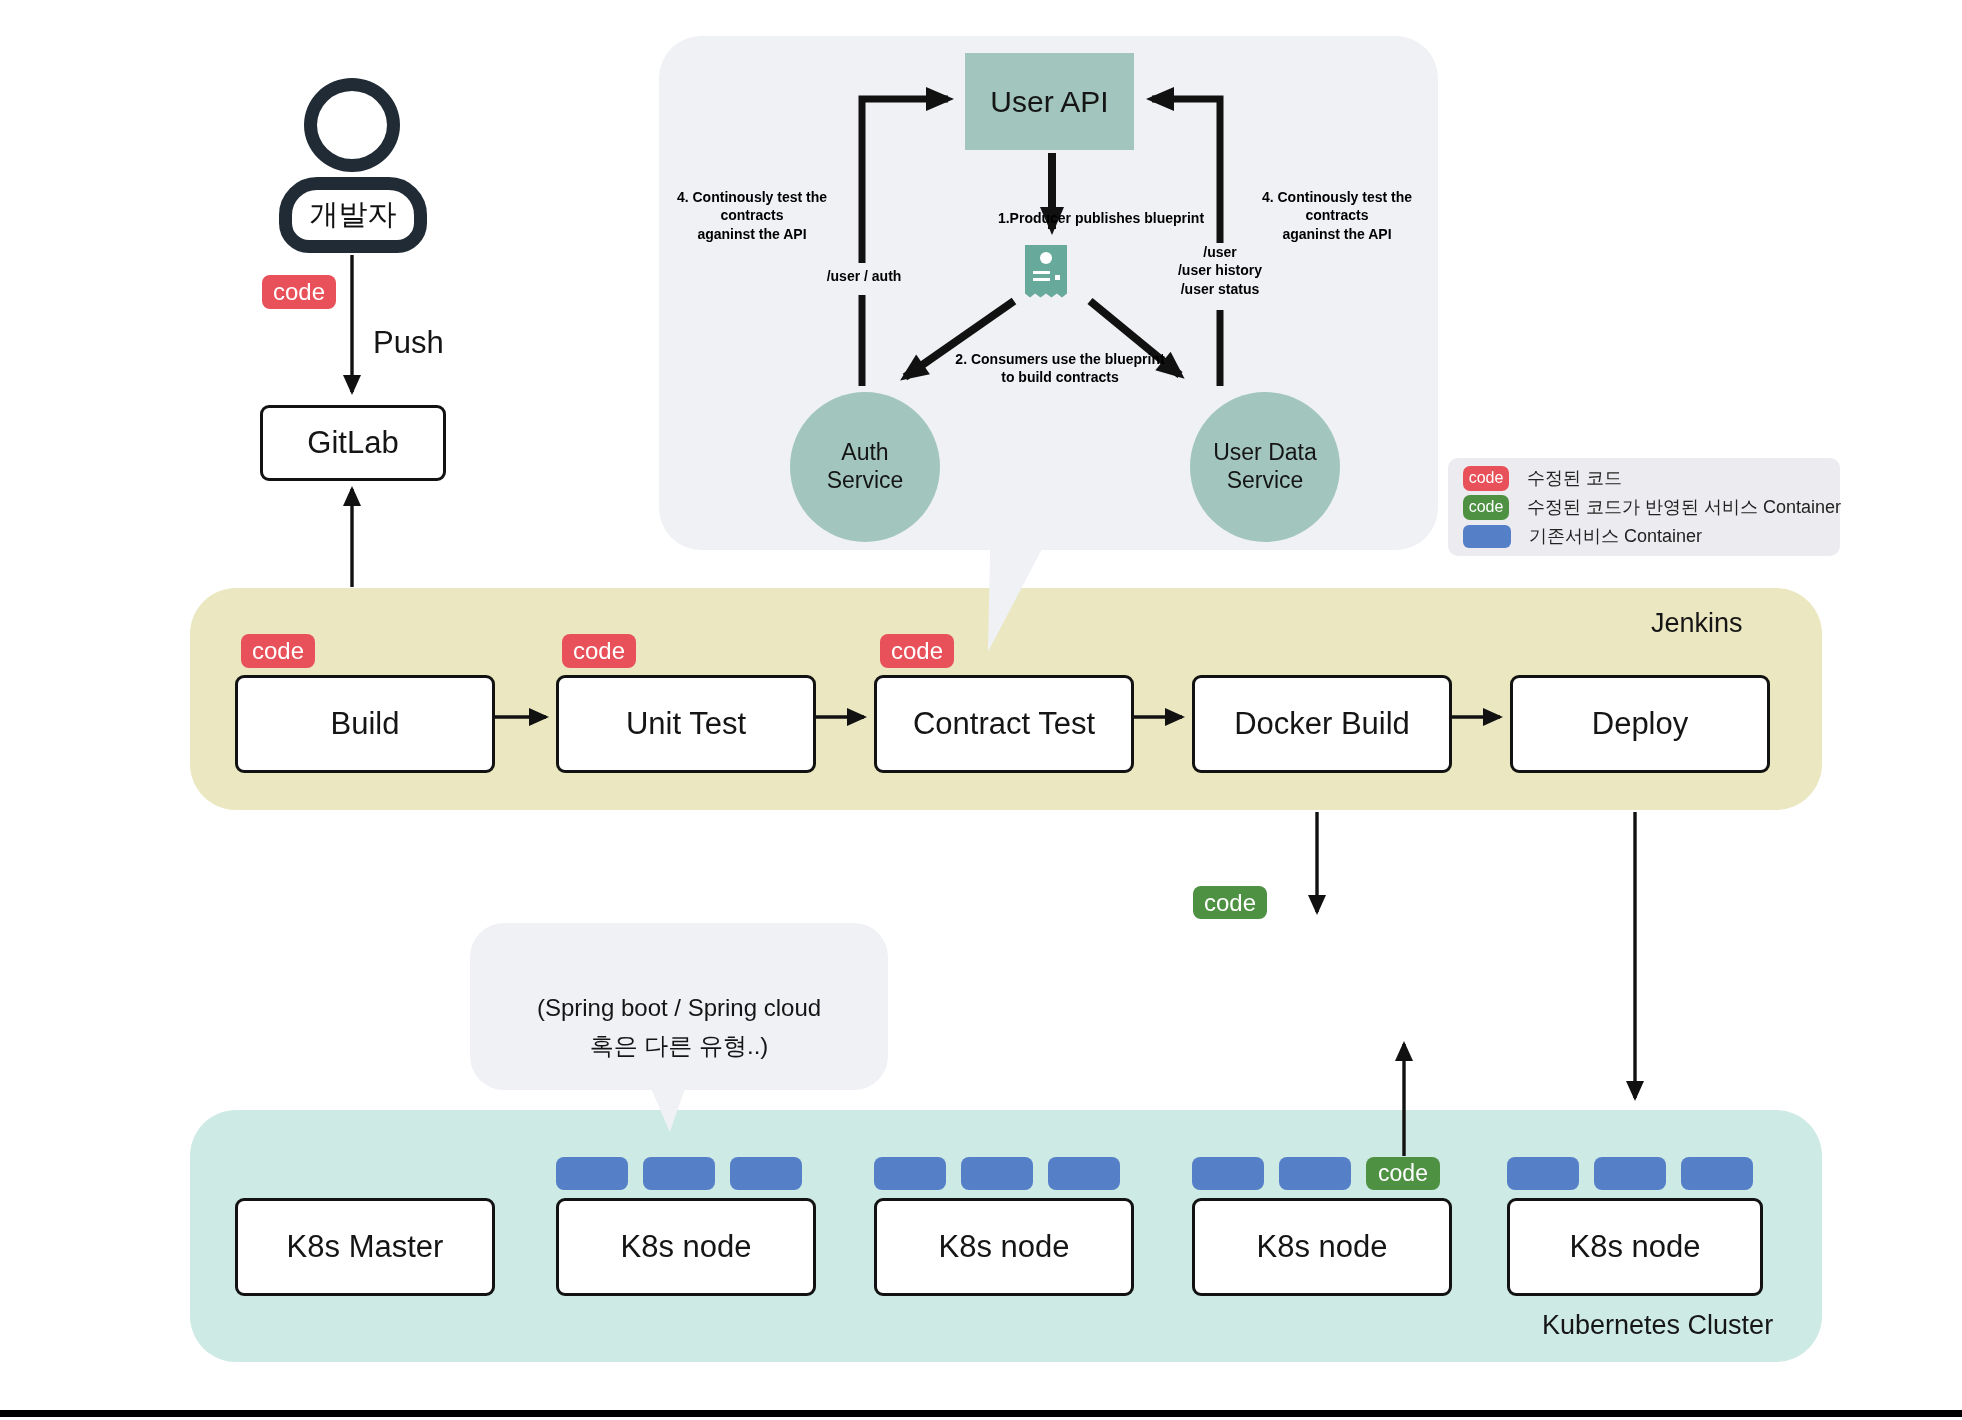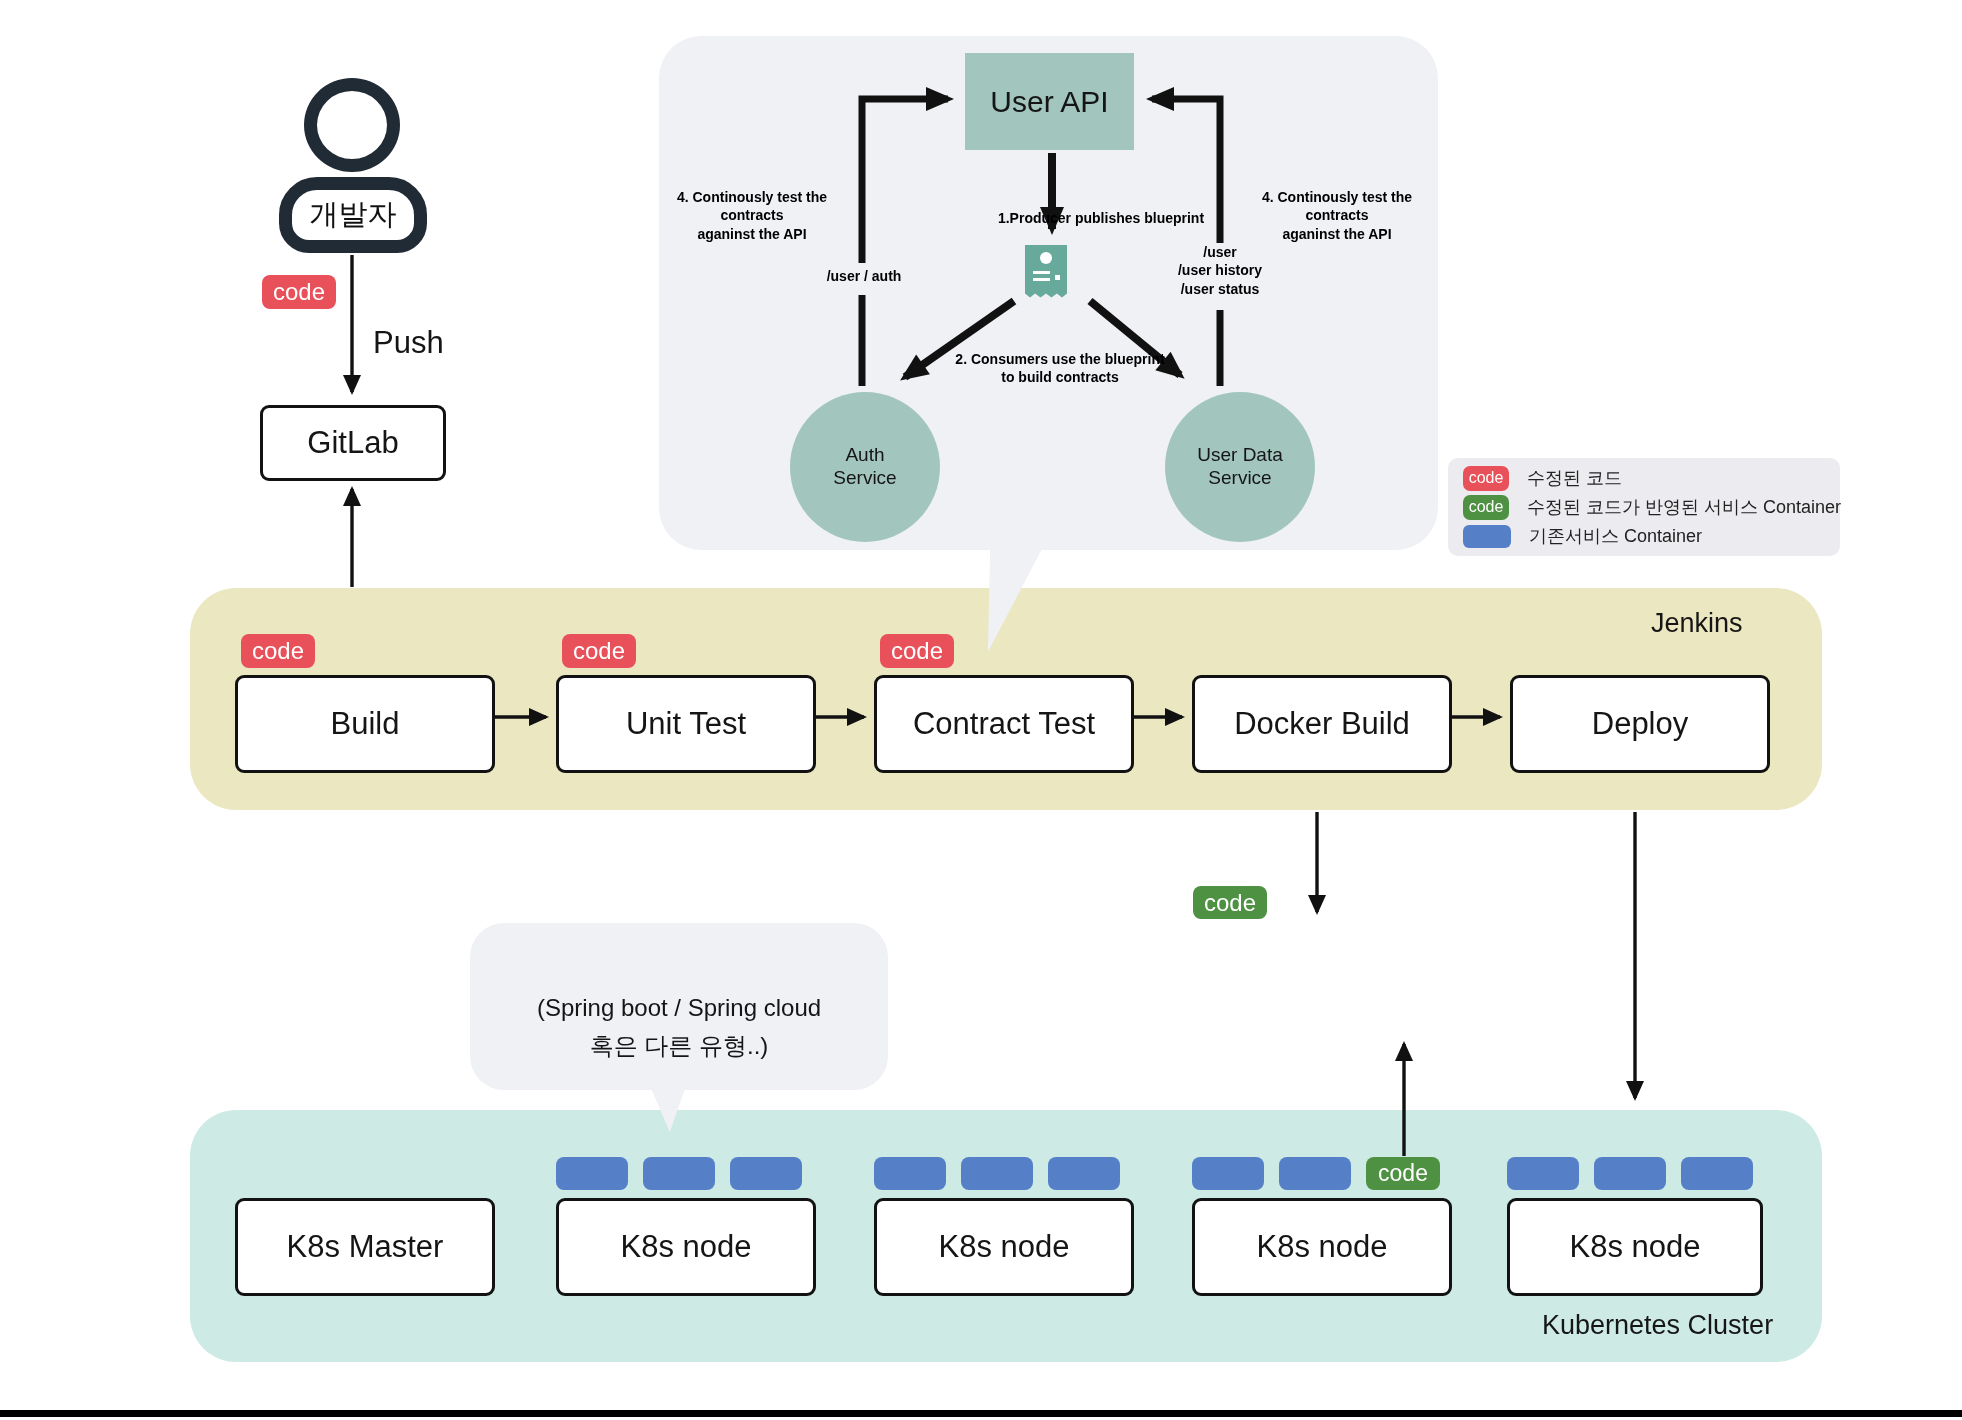--- a/index.html
+++ b/index.html
@@ -13,21 +13,21 @@
   .z4{z-index:4;}
   .node-box{position:absolute;z-index:4;background:#fff;border:3px solid #121212;border-radius:9px;
             display:flex;align-items:center;justify-content:center;font-size:31px;}
   .badge{position:absolute;z-index:4;border-radius:8px;color:#fff;display:flex;align-items:center;
          justify-content:center;font-size:24px;}
   .chip{position:absolute;z-index:4;width:72px;height:33px;border-radius:8px;}
   .note{position:absolute;z-index:4;font-weight:bold;font-size:14px;line-height:1.32;
         text-align:center;white-space:pre-line;color:#000000;}
   .circle{position:absolute;z-index:4;width:150px;height:150px;border-radius:50%;
           display:flex;align-items:center;justify-content:center;text-align:center;
-          font-size:19px;line-height:1.2;white-space:pre-line;}
+          font-size:23px;line-height:1.2;white-space:pre-line;}
   .ctr-label{position:absolute;z-index:4;font-size:27px;color:#161616;}
   .legend-row{display:flex;align-items:center;gap:18px;height:29px;}
   .legend-badge{width:46px;height:25px;border-radius:7px;color:#fff;font-size:16px;
                 display:flex;align-items:center;justify-content:center;flex:0 0 auto;}
   .legend-chip{width:48px;height:23px;border-radius:6px;flex:0 0 auto;}
   .legend-text{font-size:18px;color:#222;white-space:nowrap;}
   .multiline{white-space:pre-line;text-align:center;line-height:1.25;}
 </style>
 </head>
 <body>
@@ -144,21 +144,21 @@
     <div style="position:absolute;left:30px;top:30px;width:5px;height:5px;background:#fff;"></div>
   </div>
 
   <div class="note" style="left:930px;top:350px;width:260px;">2. Consumers use the blueprint
 to build contracts</div>
 
 
   <div class="circle" style="left:790px;top:392px;background:#a2c6bd;">Auth
 Service</div>
 
-  <div class="circle" style="left:1165px;top:392px;background:#a2c6bd;">User Data
+  <div class="circle" style="left:1190px;top:392px;background:#a2c6bd;">User Data
 Service</div>
 
   <div class="ctr-label" style="left:1651px;top:608px;">Jenkins</div>
 
   <div class="badge" style="left:241px;top:634px;width:74px;height:34px;background:#e85159;">code</div>
   <div class="badge" style="left:562px;top:634px;width:74px;height:34px;background:#e85159;">code</div>
   <div class="badge" style="left:880px;top:634px;width:74px;height:34px;background:#e85159;">code</div>
 
   <div class="node-box" style="left:235px;top:675px;width:254px;height:92px;">
     <span>Build</span>

